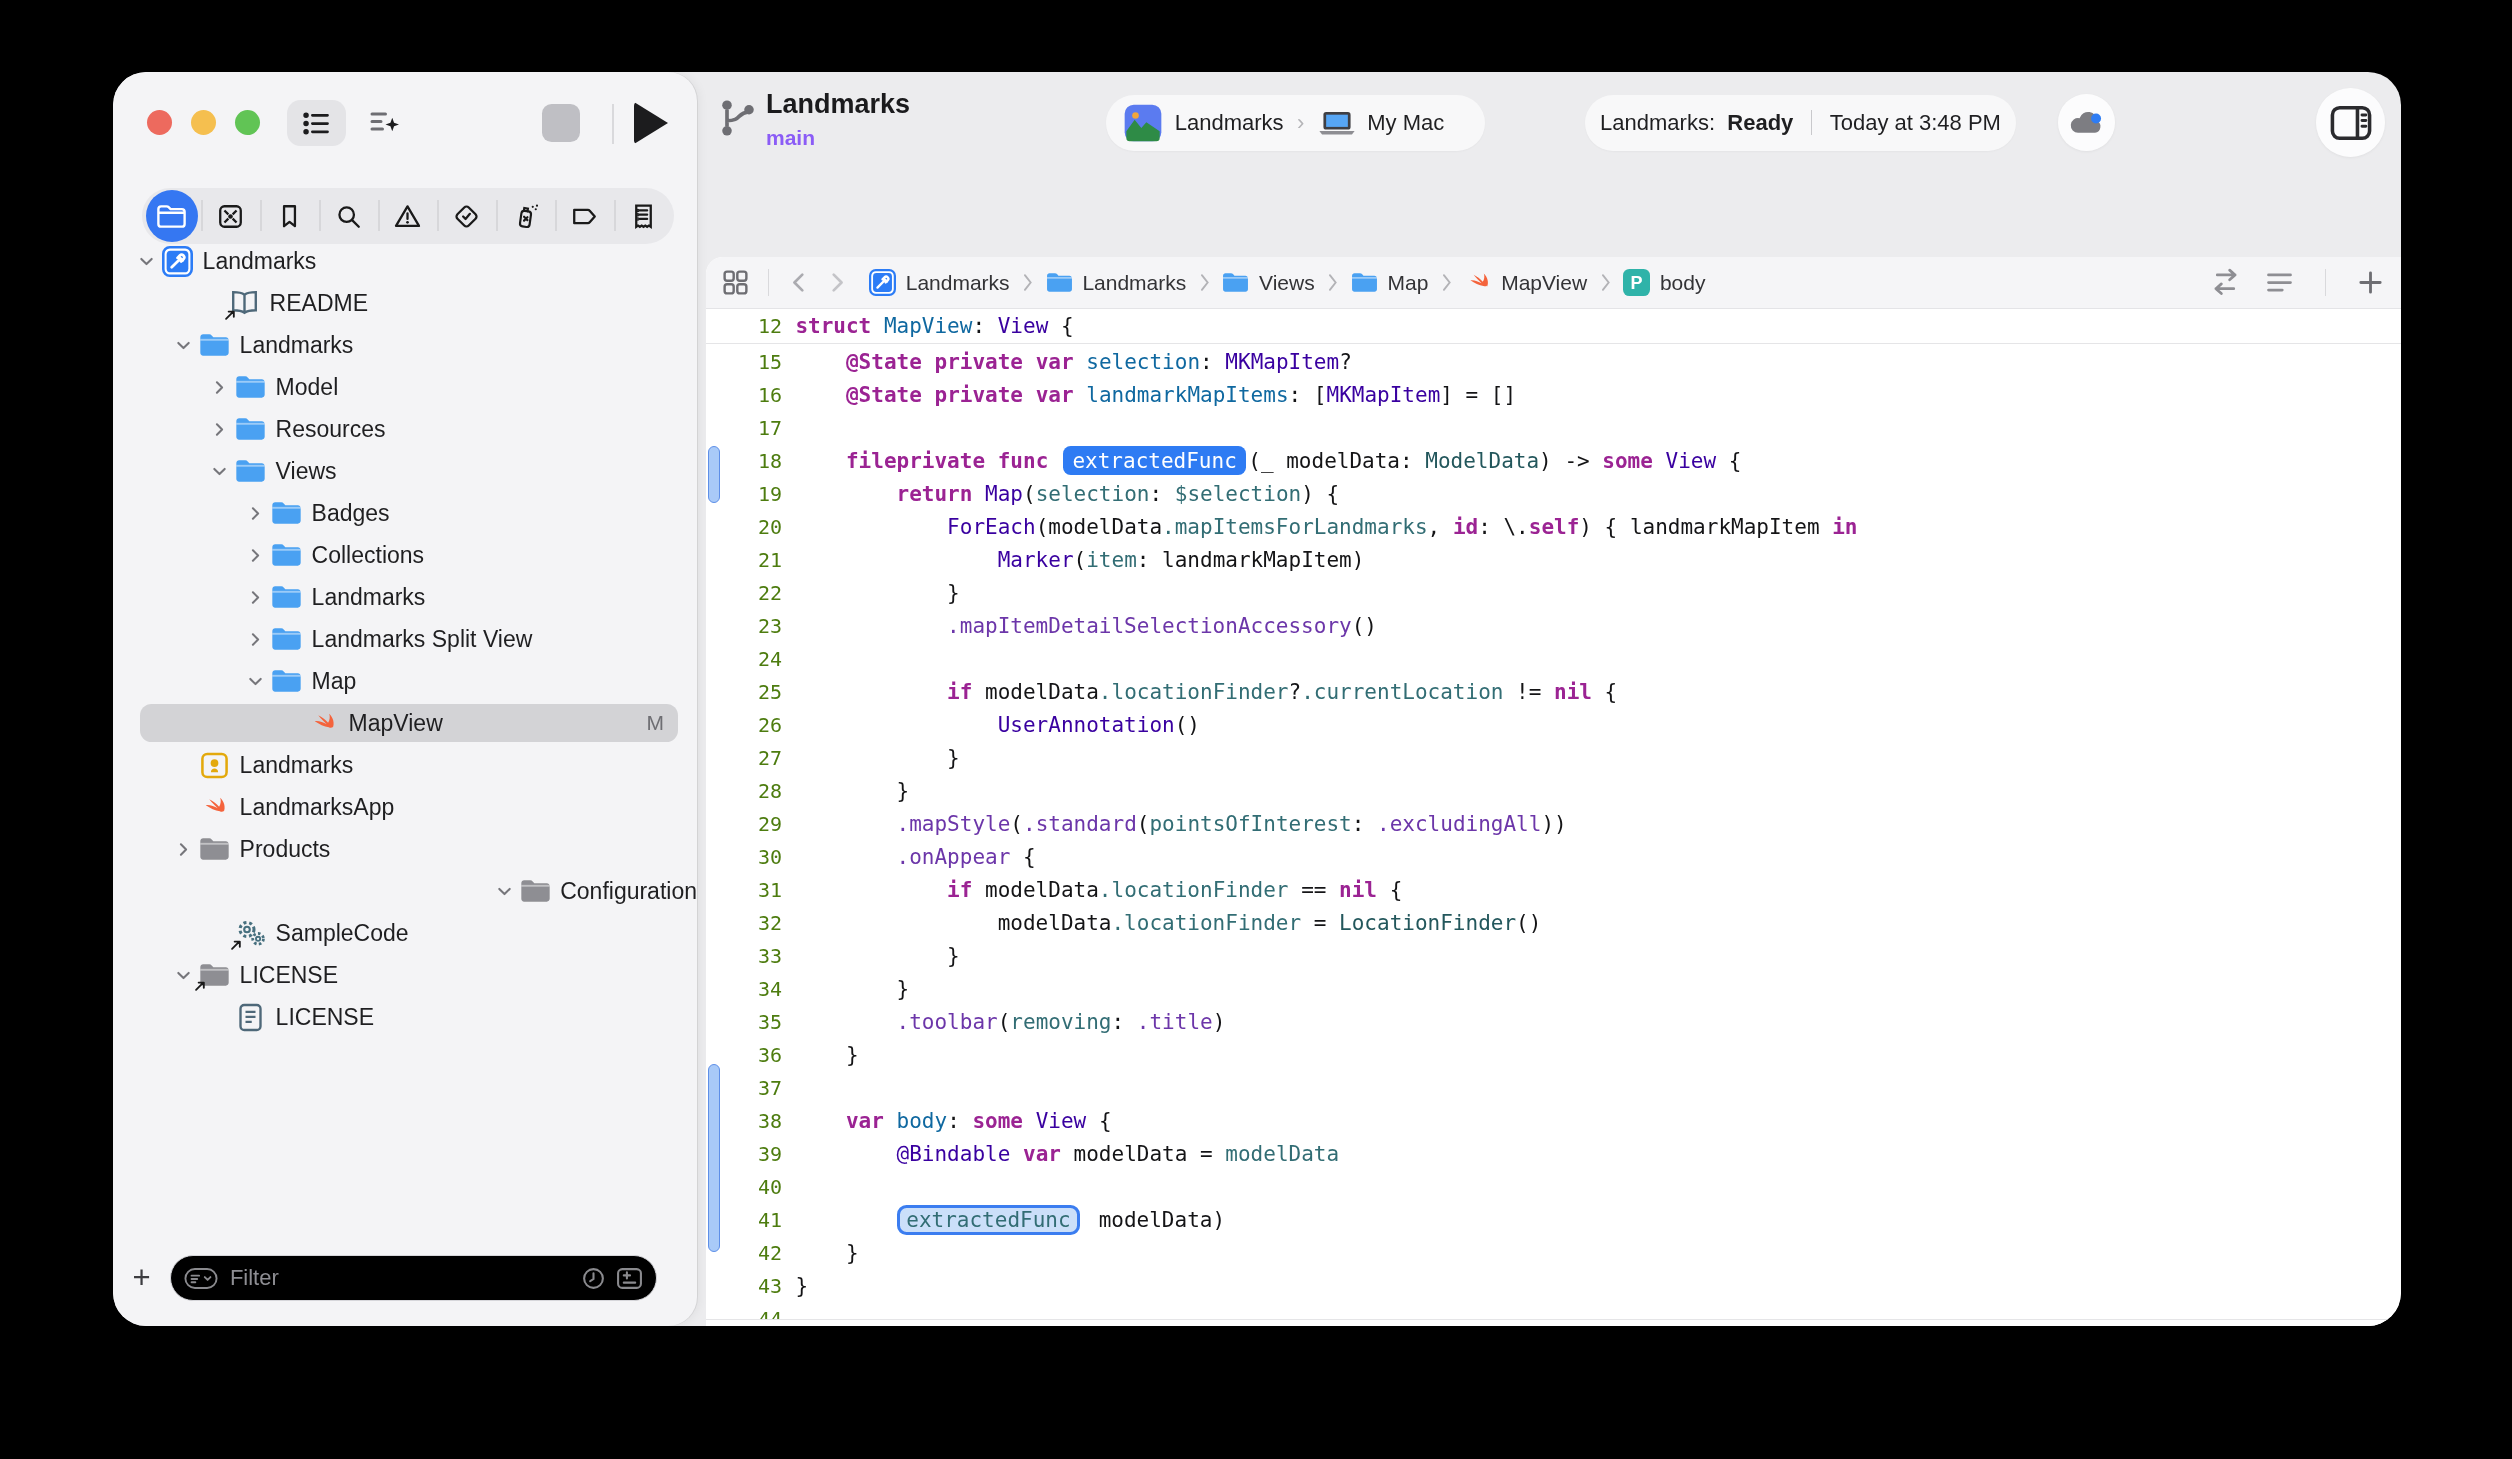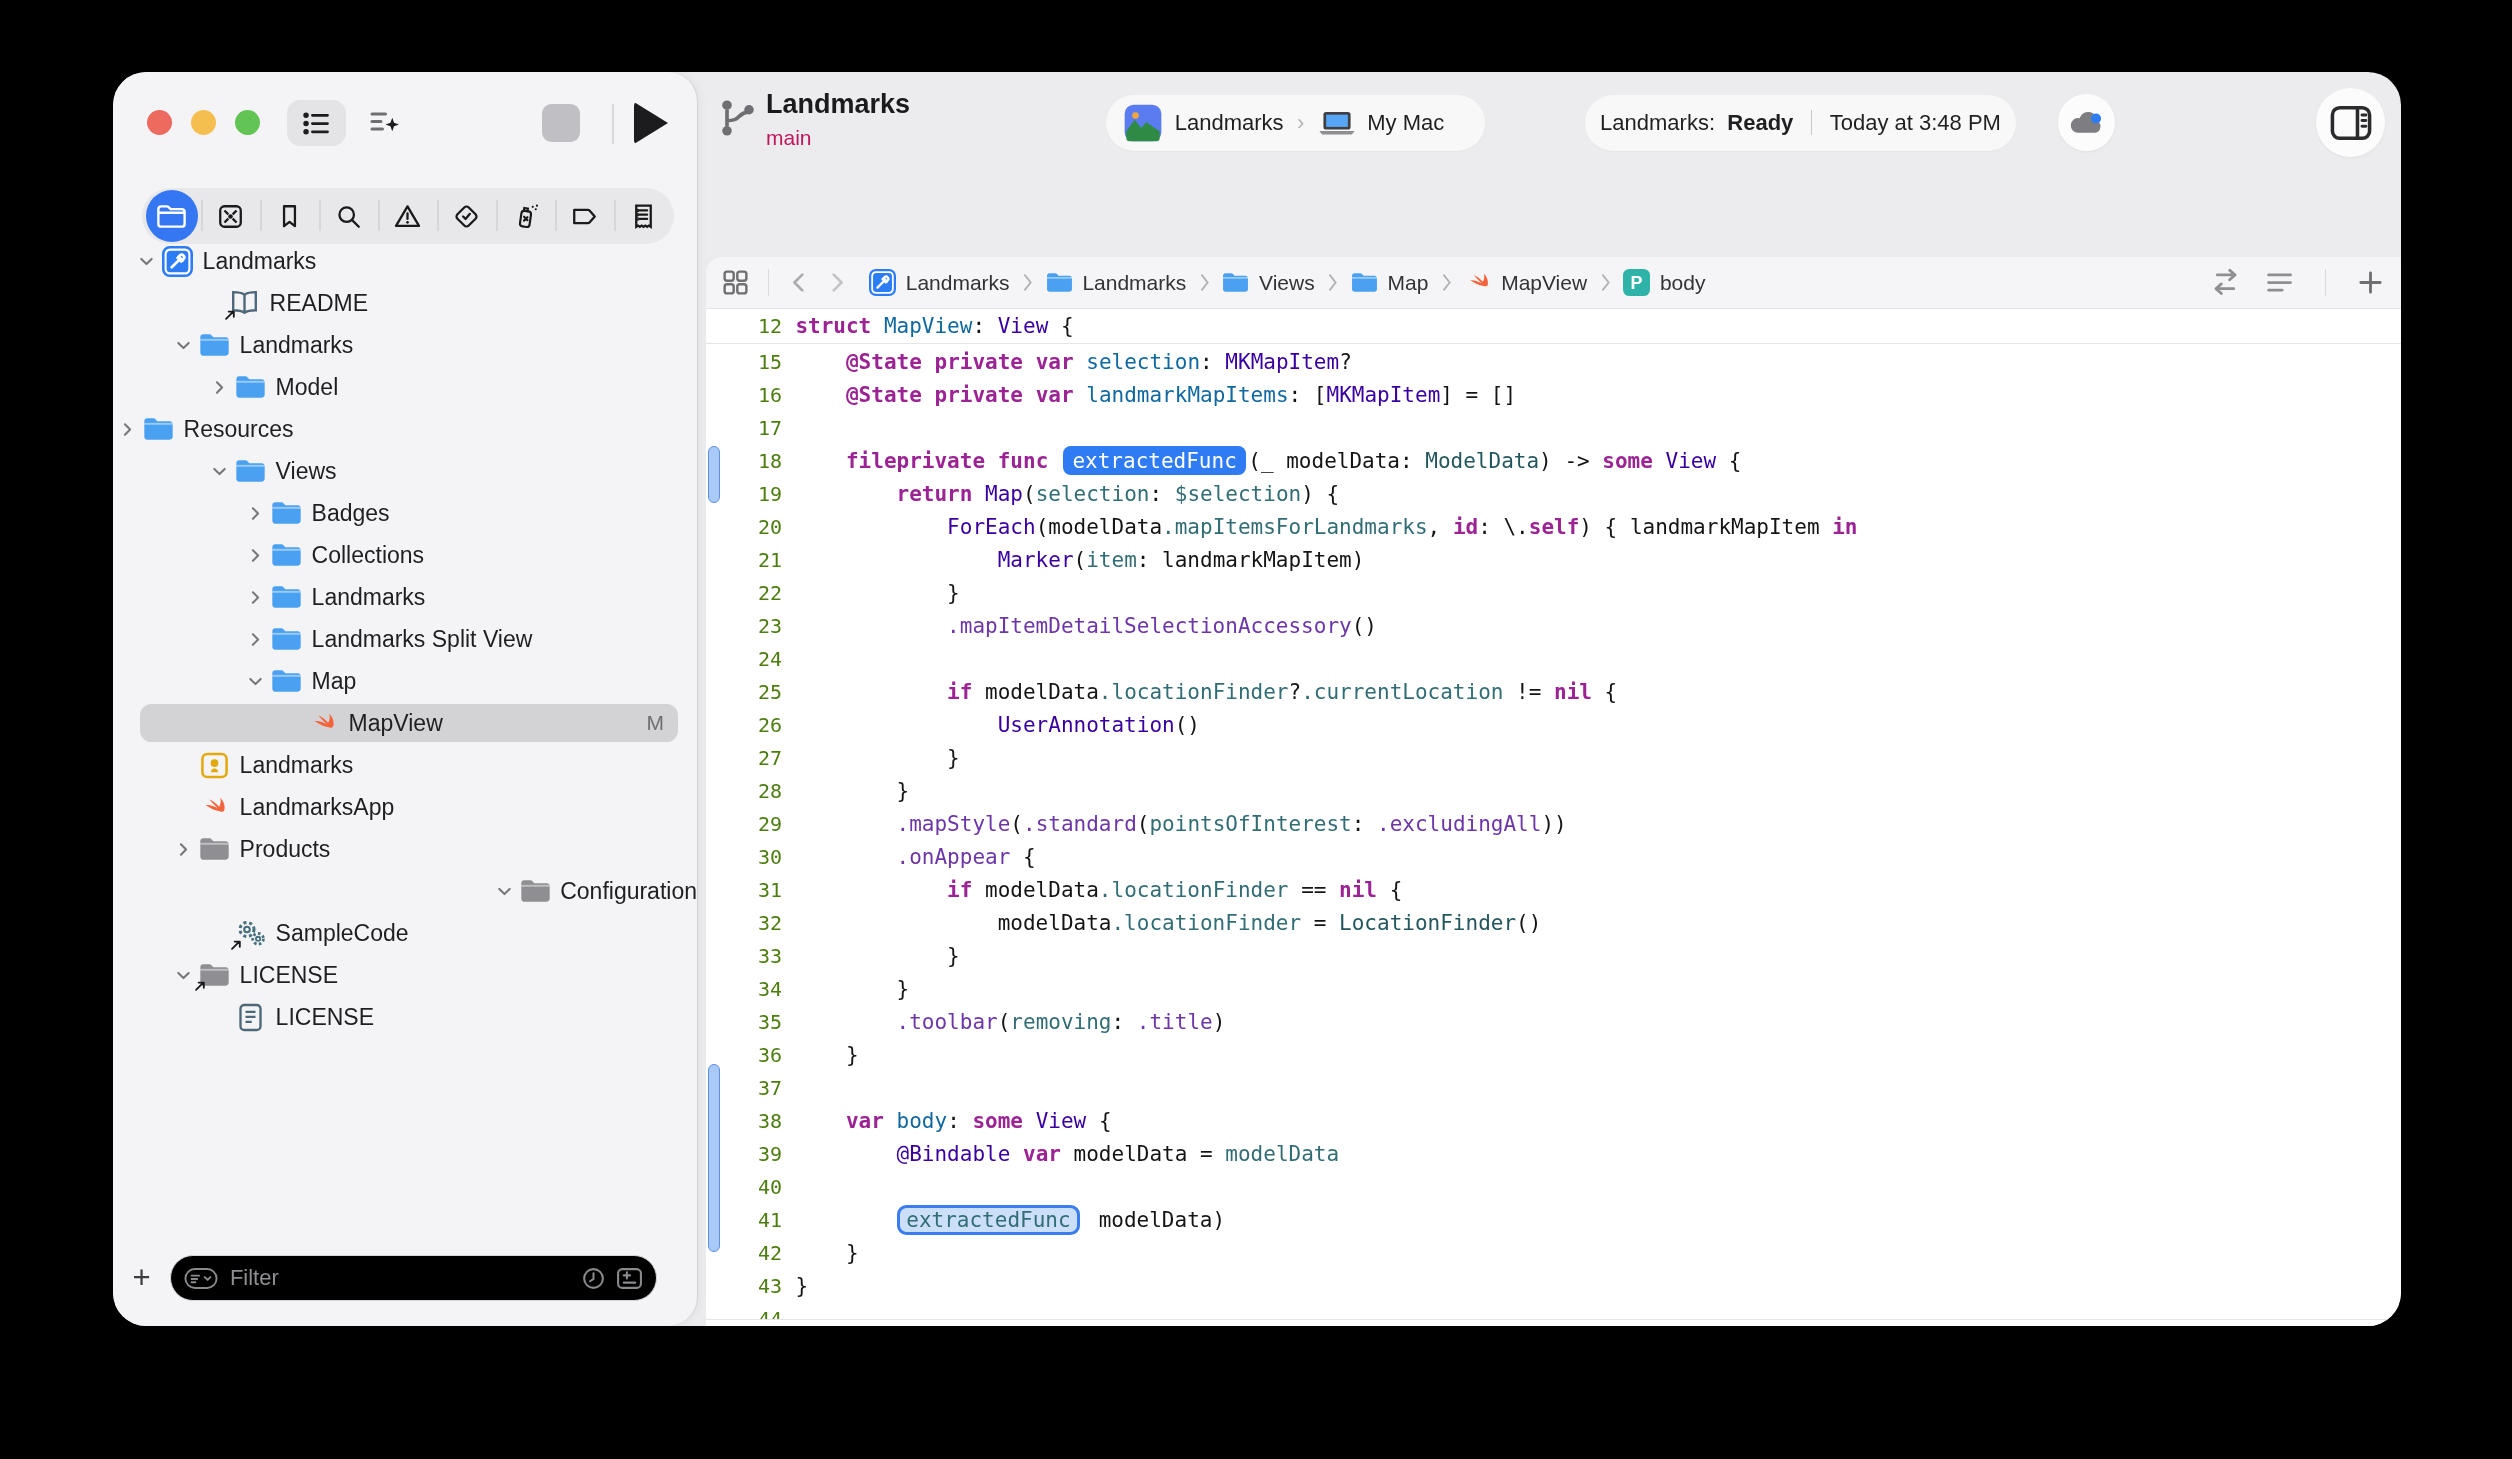--- a/index.html
+++ b/index.html
@@ -37,21 +37,21 @@
   .linkarrow{position:absolute;left:-3.8px;bottom:-3.8px;}
 
   .filterbar{position:absolute;left:0;bottom:25px;width:100%;height:46px;display:flex;align-items:center;}
   .plusbtn{width:57px;text-align:center;font-size:31px;color:#3C3C40;}
   .filterpill{flex:1;margin-right:40px;height:44px;border:1.9px solid #D6D6DA;background:#000000;border-radius:23px;display:flex;align-items:center;padding:0 13.4px;}
   .filterph{color:#8E8E93;font-size:22px;margin-left:11.5px;flex:1;}
 
   
   .toolbar{position:absolute;left:584px;top:0;right:0;height:185px;}
   .wtitle{position:absolute;left:69px;top:17px;font-size:27px;font-weight:bold;color:#1B1B1D;}
-  .wbranch{position:absolute;left:69px;top:54px;font-size:21px;color:#be185d;}
+  .wbranch{position:absolute;left:69px;top:54px;font-size:21px;color:#8b5cf6;font-weight:bold;}
   .branchicon{position:absolute;left:19px;top:21px;}
   .pill{position:absolute;top:23px;height:56px;background:rgba(255,255,255,.62);border-radius:28px;display:flex;align-items:center;box-shadow:0 1px 1.9px rgba(0,0,0,.03);}
   .schemepill{left:409px;width:364px;padding:0 7.7px;}
   .statuspill{left:888px;width:431px;justify-content:center;}
   .ptext{font-size:22px;color:#1F1F21;white-space:nowrap;}
   .psep{font-size:22px;color:#B5B5B8;margin:0 13.4px;}
   .statuspill b{font-weight:bold;}
   .stdiv{display:inline-block;width:1.5px;height:25px;background:#C9C9CC;margin:0 11.5px;vertical-align:-4.8px;}
   .circlebtn{position:absolute;top:22px;border-radius:50%;background:rgba(255,255,255,.85);display:flex;align-items:center;justify-content:center;box-shadow:0 1px 2.9px rgba(0,0,0,.05);}
   .cloudbtn{left:1361px;width:57px;height:57px;}
@@ -238,21 +238,21 @@
               </svg>
             </span>
             <span class="ticon">
               <svg width="31" height="26" viewBox="0 0 26 22">
  <path fill="#4AA1F2" d="M1 4.4C1 3 2 2 3.4 2h5.2c.8 0 1.5.3 2 .9L12 4.4h10.6C23.9 4.4 25 5.5 25 6.8v10.8c0 1.3-1.1 2.4-2.4 2.4H3.4C2 20 1 19 1 17.6z"></path>
  <path fill="rgba(255,255,255,.45)" d="M1 5.8h24v1.6H1z"></path>
               </svg>
             </span>
             <span class="tlabel">Model</span>
           </div>
-          <div class="trow" style="">
+          <div class="trow" style="padding-left: 92px;">
             <span class="rowbg"></span>
             <span class="tchev">
               <svg width="19" height="19" viewBox="0 0 22 22" fill="none" stroke="#76767B" stroke-width="2.4" stroke-linecap="round" stroke-linejoin="round">
   <path d="M8 5l6 6-6 6"></path>
               </svg>
             </span>
             <span class="ticon">
               <svg width="31" height="26" viewBox="0 0 26 22">
  <path fill="#4AA1F2" d="M1 4.4C1 3 2 2 3.4 2h5.2c.8 0 1.5.3 2 .9L12 4.4h10.6C23.9 4.4 25 5.5 25 6.8v10.8c0 1.3-1.1 2.4-2.4 2.4H3.4C2 20 1 19 1 17.6z"></path>
  <path fill="rgba(255,255,255,.45)" d="M1 5.8h24v1.6H1z"></path>

